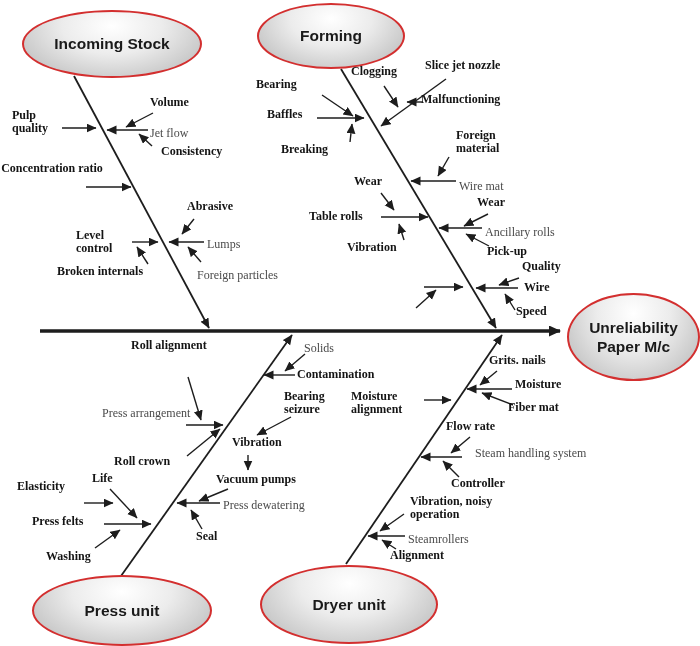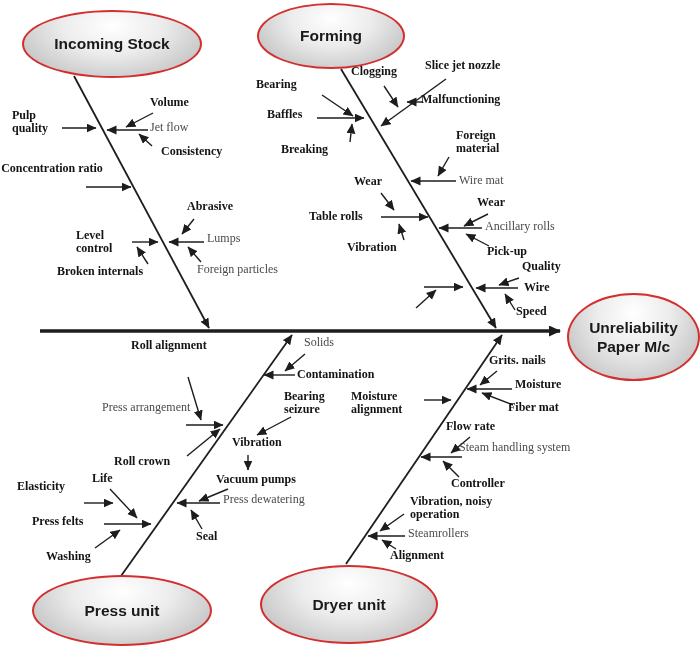--- a/index.html
+++ b/index.html
@@ -10,21 +10,21 @@
   .lines{position:absolute;left:0;top:0;width:700px;height:646px;}
   .lines line{stroke:#1d1d1d;}
   .sub{stroke-width:1.4;}
   .bone{stroke-width:1.8;}
   .spine{stroke-width:3.4;}
   .lbl{
     position:absolute;font-size:12px;line-height:1.07;white-space:nowrap;
     color:#141414;font-weight:bold;
   }
   .lbl.wrap{white-space:normal;}
-  .lbl.r{font-weight:normal;color:#4a4a4a;}
+  .lbl.r{font-weight:normal;color:#4a4a4a;margin-top:6px;}
   .lbl.ctr{text-align:center;}
   .node{
     position:absolute;border:2.5px solid #d32f2f;border-radius:50%;
     background:radial-gradient(ellipse at 50% 22%, #ffffff 0%, #ececec 40%, #b5b5b5 100%);
     display:flex;align-items:center;justify-content:center;text-align:center;
     font-family:"Liberation Sans","DejaVu Sans",sans-serif;font-weight:bold;
     font-size:15.5px;color:#1a1a1a;box-sizing:border-box;
   }
   .node .two{line-height:1.25;}
 </style>
@@ -169,19 +169,19 @@
   <div class="lbl" style="left:92px;top:472px">Life</div>
   <div class="lbl" style="left:17px;top:480px">Elasticity</div>
   <div class="lbl" style="left:32px;top:515px">Press felts</div>
   <div class="lbl" style="left:46px;top:550px">Washing</div>
 
   <div class="lbl" style="left:489px;top:354px">Grits. nails</div>
   <div class="lbl" style="left:515px;top:378px">Moisture</div>
   <div class="lbl" style="left:508px;top:401px">Fiber mat</div>
   <div class="lbl wrap" style="left:351px;top:390px;width:76px">Moisture alignment</div>
   <div class="lbl" style="left:446px;top:420px">Flow rate</div>
-  <div class="lbl r wrap" style="left:459px;top:441px;width:112px">Steam handling system</div>
+  <div class="lbl r wrap" style="left:475px;top:441px;width:112px">Steam handling system</div>
   <div class="lbl" style="left:451px;top:477px">Controller</div>
   <div class="lbl wrap" style="left:410px;top:495px;width:120px">Vibration, noisy operation</div>
   <div class="lbl r" style="left:408px;top:527px">Steamrollers</div>
   <div class="lbl" style="left:390px;top:549px">Alignment</div>
 
 </div>
 
 </body></html>

